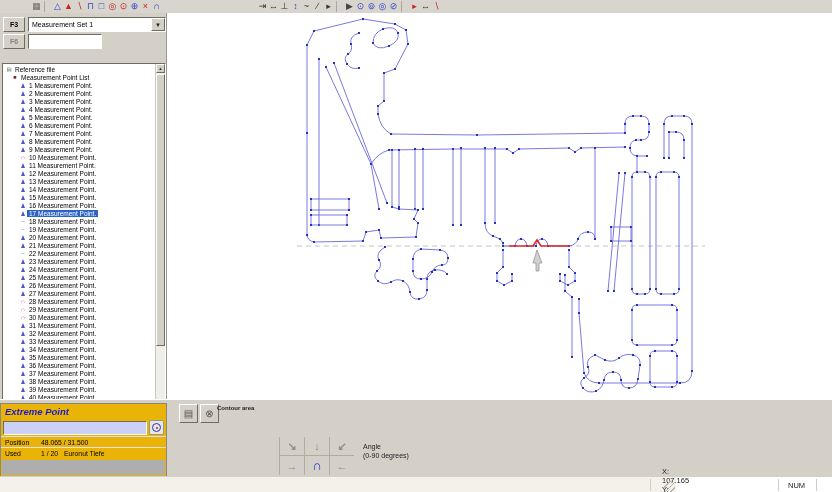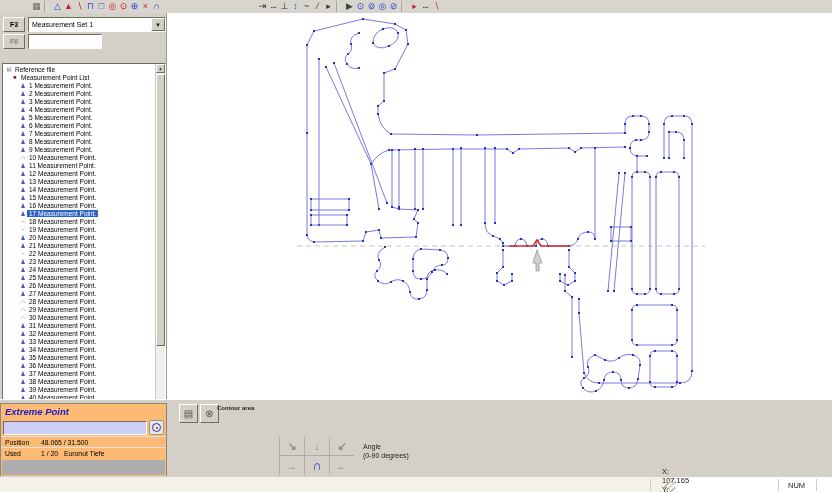--- a/index.html
+++ b/index.html
@@ -48,21 +48,21 @@
   .hthumb{position:absolute;left:10px;top:0;width:110px;height:9px;background:#d4d0c8;border:1px solid;
           border-color:#fff #6e6b64 #6e6b64 #fff;box-sizing:border-box;}
 
   
   .canvas{position:absolute;left:166px;top:13px;width:665px;height:386px;background:#fff;
           border-left:1px solid #9a978f;}
   .canvas svg{display:block;}
 
   
   .bottom{position:absolute;left:0;top:399px;width:832px;height:77px;background:#d4d0c8;border-top:1px solid #fff;}
-  .xpanel{position:absolute;left:0;top:3px;width:167px;height:74px;background:#fdba74;border:1px solid #8a877f;box-sizing:border-box;}
+  .xpanel{position:absolute;left:0;top:3px;width:167px;height:74px;background:#eab308;border:1px solid #8a877f;box-sizing:border-box;}
   .xtitle{height:15px;display:flex;align-items:center;padding-left:4px;font-size:9.5px;font-weight:bold;
           font-style:italic;color:#1c1ccc;}
   .xinputrow{height:17px;display:flex;align-items:center;padding:0 2px;}
   .xinput{flex:1;height:12px;background:#ccd0f6;border:1px solid;border-color:#6e6b64 #fff #fff #6e6b64;}
   .xtarget{width:13px;height:13px;margin-left:2px;border:1px solid #9a978f;background:#e8e6e0;border-radius:2px;
            display:flex;align-items:center;justify-content:center;}
   .xtarget .ring{width:7px;height:7px;border:1.5px solid #2233cc;border-radius:50%;display:flex;align-items:center;justify-content:center;}
   .xtarget .dot{width:2px;height:2px;background:#cc2222;border-radius:50%;}
   .xrow{height:10px;display:flex;align-items:center;font-size:6.8px;border-top:1px solid #e2e2e2;}
   .xrow .k{width:36px;padding-left:4px;}

